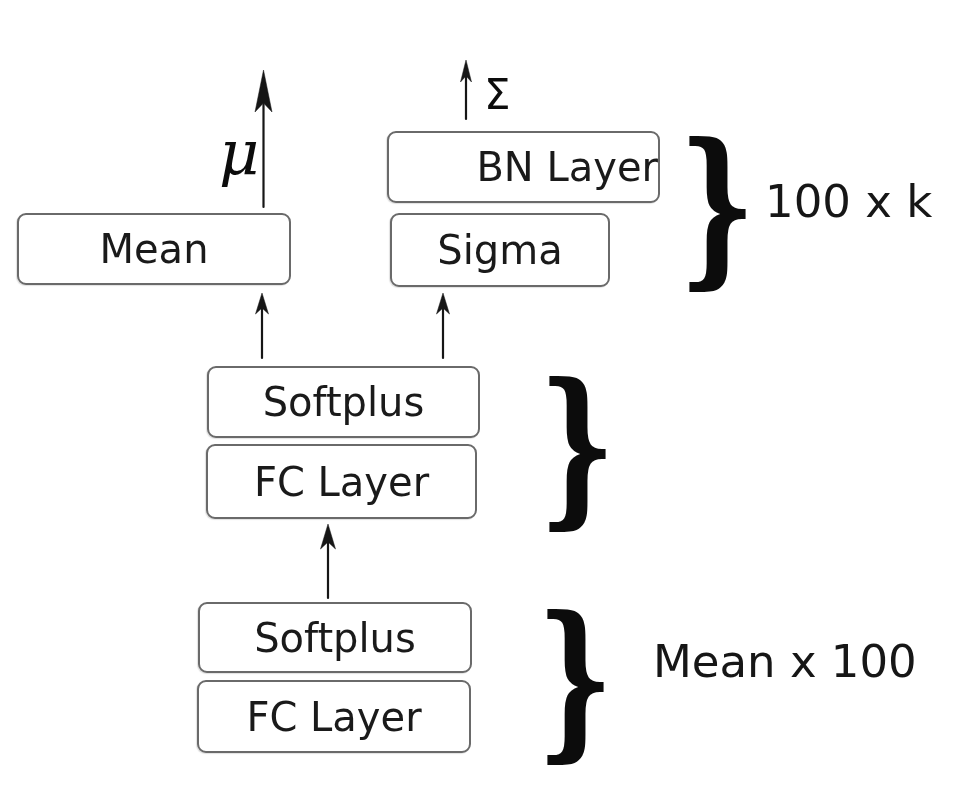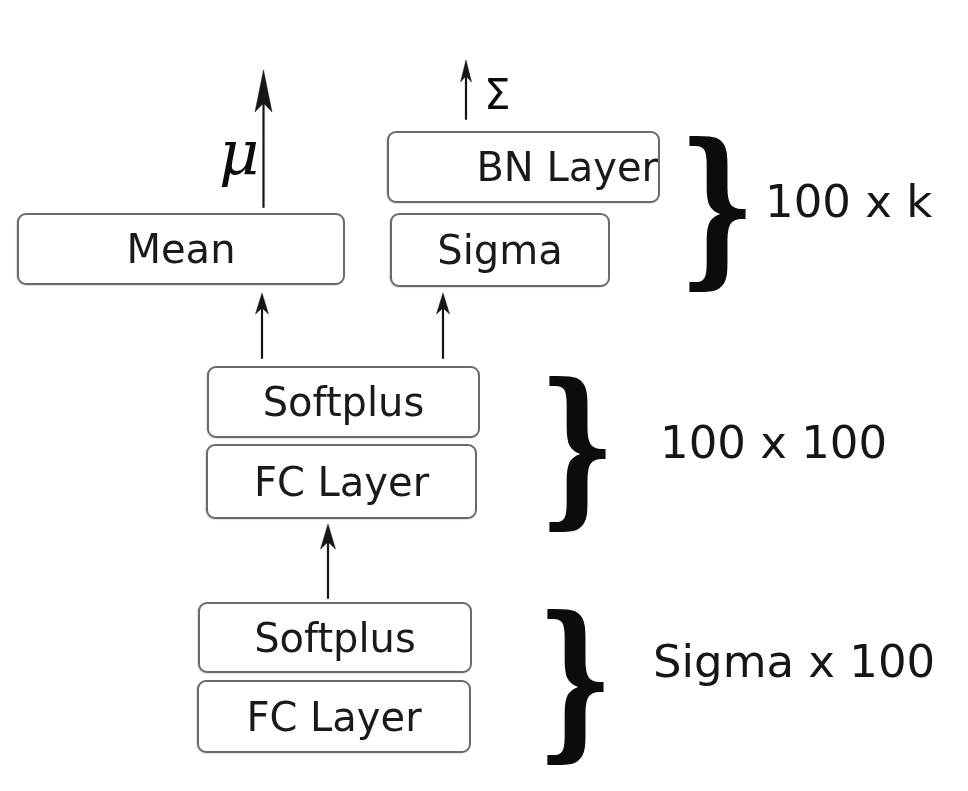--- a/index.html
+++ b/index.html
@@ -22,21 +22,21 @@
     background: #ffffff;
     border: 2px solid #6a6a6a;
     border-radius: 9px;
     display: flex;
     align-items: center;
     justify-content: center;
     font-size: 40px;
     color: #1a1a1a;
     box-shadow: -1px 1px 1px rgba(0,0,0,0.12);
   }
-  #box-mean            { left: 17px;  top: 213px; width: 328px; height: 72px; }
+  #box-mean            { left: 17px;  top: 213px; width: 274px; height: 72px; }
   #box-bn              { left: 387px; top: 131px; width: 273px; height: 72px; justify-content: flex-end; }
   #box-sigma           { left: 390px; top: 213px; width: 220px; height: 74px; }
   #box-softplus-mid    { left: 207px; top: 366px; width: 273px; height: 72px; }
   #box-fc-mid          { left: 206px; top: 444px; width: 271px; height: 75px; }
   #box-softplus-bottom { left: 198px; top: 602px; width: 274px; height: 71px; }
   #box-fc-bottom       { left: 197px; top: 680px; width: 274px; height: 73px; }
 
   .dim-label {
     position: absolute;
     font-size: 45px;
@@ -147,16 +147,15 @@
   </div>
 
   <span class="greek" id="mu-symbol">μ</span>
   <span class="greek" id="sigma-symbol">Σ</span>
 
   <span class="brace" id="brace-top">}</span>
   <span class="brace" id="brace-middle">}</span>
   <span class="brace" id="brace-bottom">}</span>
 
   <span class="dim-label" id="label-top">100 x k</span>
-  <span class="dim-label" id="label-middle">100 x 100</span>
-  <span class="dim-label" id="label-bottom">Sigma x 100</span>
+  <span class="dim-label" id="label-bottom">Mean x 100</span>
 
 </div>
 
 </body></html>

